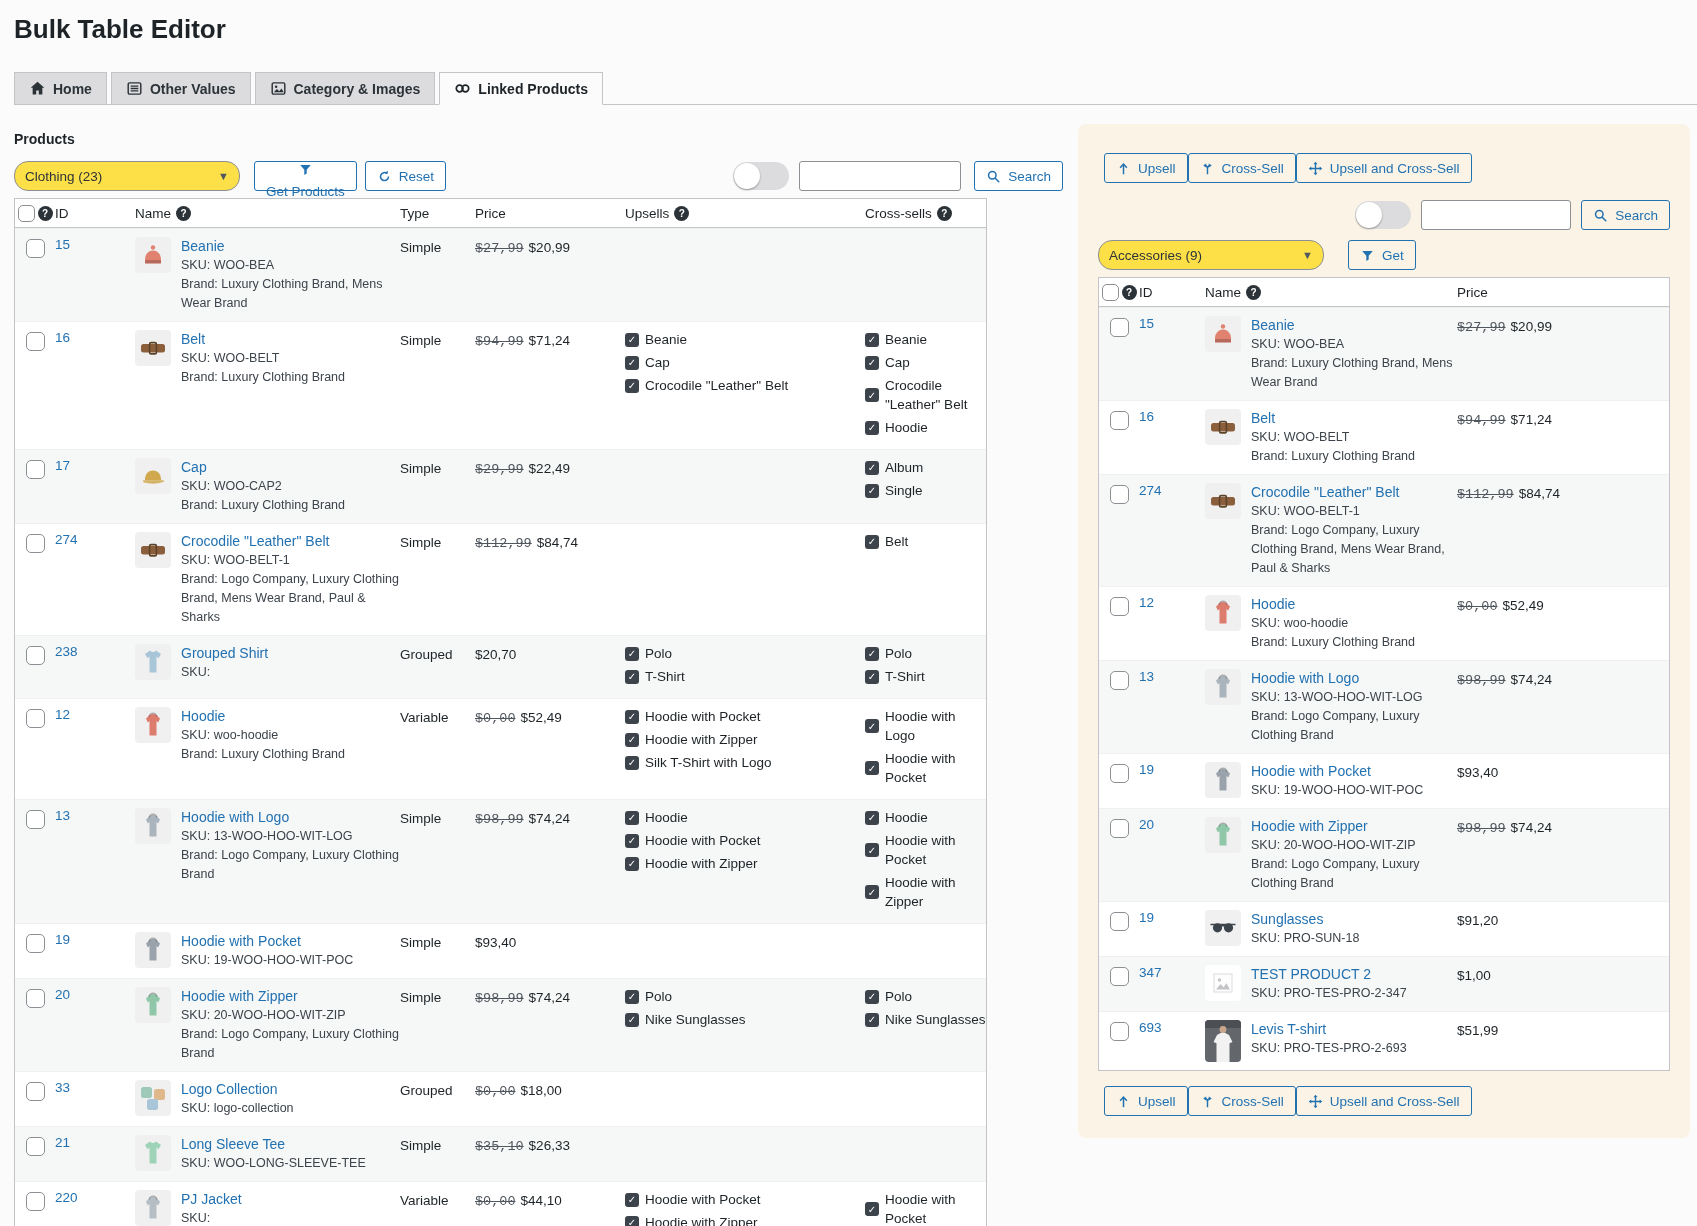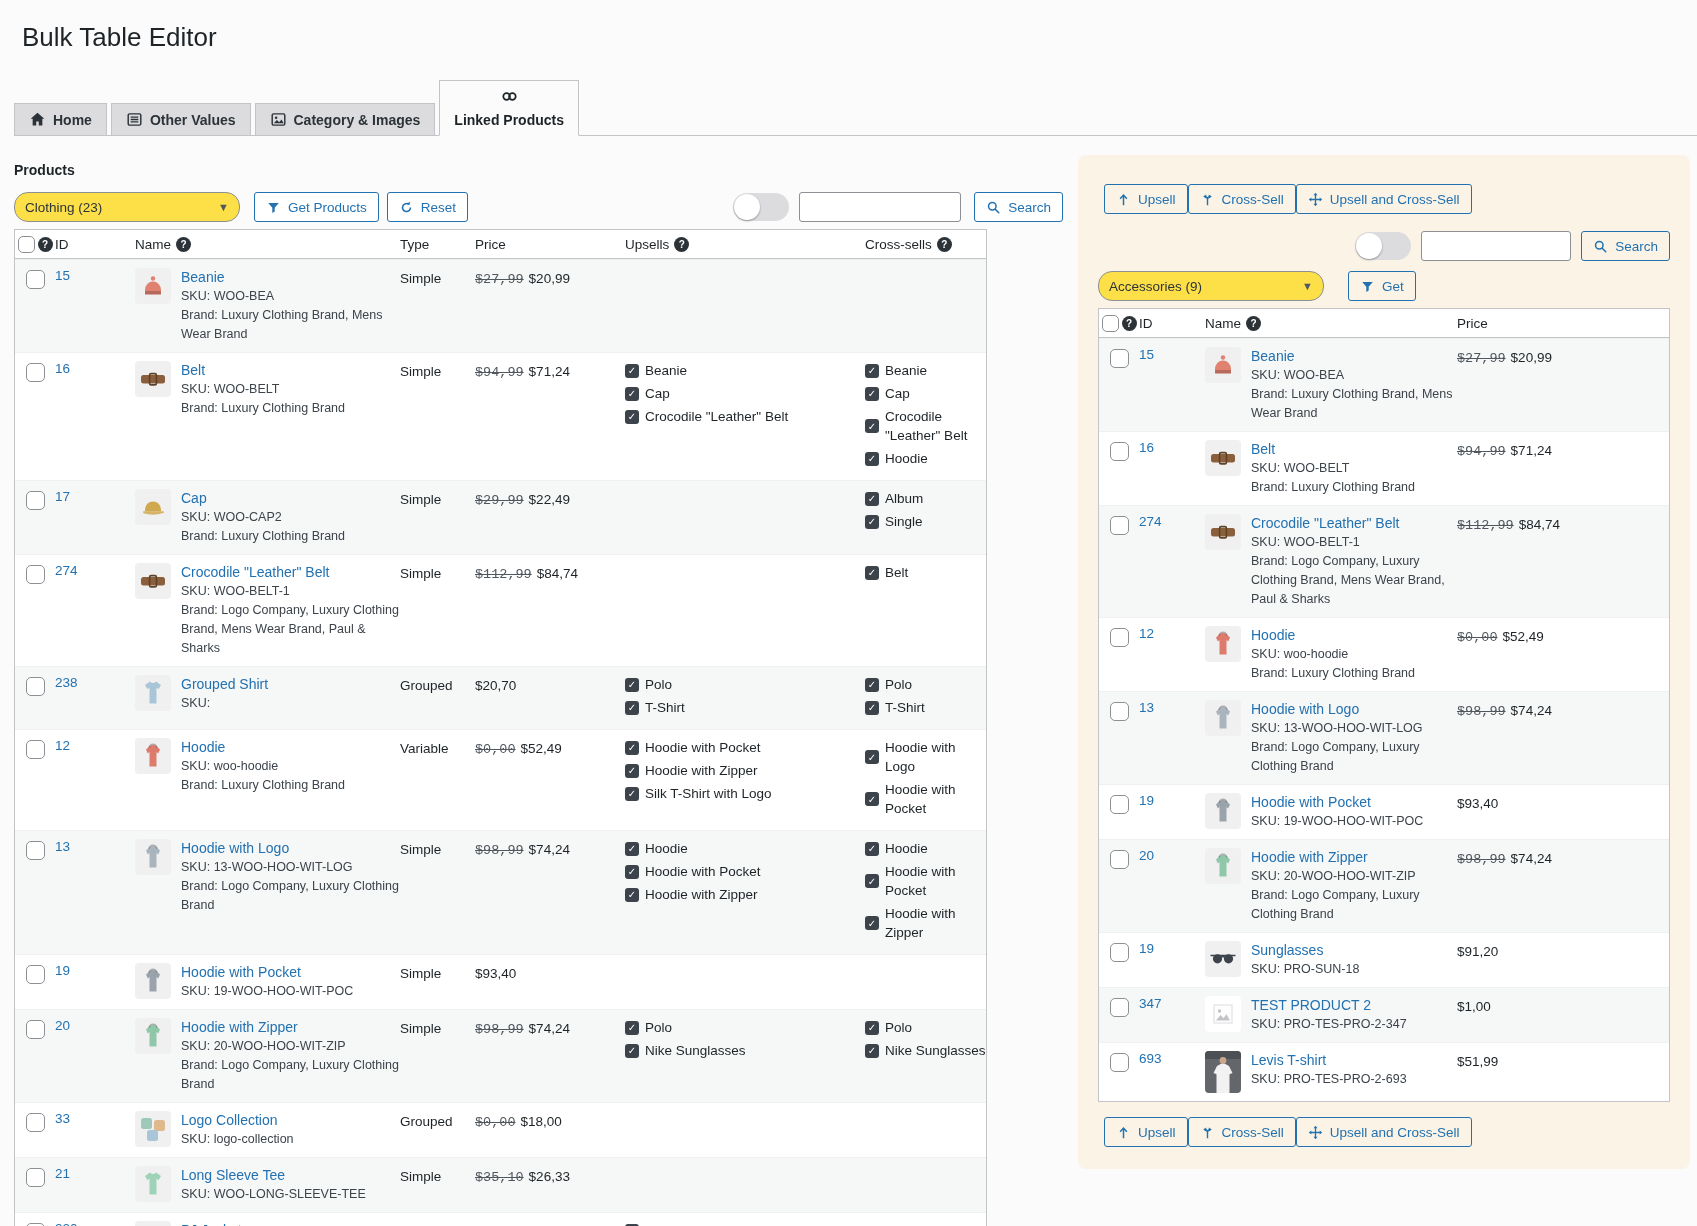--- a/index.html
+++ b/index.html
@@ -2,27 +2,27 @@
 <html><head>
 <meta charset="utf-8">
 <style>
   html,body{margin:0;padding:0;}
   body{
     width:1697px;height:1226px;overflow:hidden;position:relative;
     background:#fbfbfb;color:#1d2327;
     font-family:"Liberation Sans","DejaVu Sans",sans-serif;font-size:13.5px;
   }
   .page{padding:14px 0 0 14px;}
-  h1.title{font-size:26px;font-weight:400;margin:8px;color:#1d2327;}
+  h1.title{font-size:26px;font-weight:700;margin:0;color:#1d2327;}
   
   .tabbar{display:flex;align-items:flex-end;margin-top:27px;border-bottom:1px solid #c3c4c7;padding-right:14px;}
   .tab{display:inline-flex;align-items:center;gap:7px;padding:7px 14px;margin-right:4px;margin-bottom:-1px;
        background:#dcdcde;border:1px solid #c3c4c7;border-bottom:1px solid #c3c4c7;
        font-size:14px;font-weight:600;color:#2c3338;cursor:pointer;}
-  .tab.active{background:#fbfbfb;border-bottom:1px solid #fbfbfb;font-weight:700;color:#1d2327;flex-direction:column;}
+  .tab.active{background:#fbfbfb;border-bottom:1px solid #fbfbfb;font-weight:700;color:#1d2327;}
   .tab .ico{display:inline-flex;width:17px;height:17px;}
   .ico svg{width:100%;height:100%;}
   
   .content{display:flex;align-items:flex-start;margin-top:0;}
   .left-panel{width:1049px;flex:none;}
   .right-panel{flex:none;width:612px;margin-left:15px;margin-top:19px;background:#fbf4e6;border-radius:8px;padding:15px 20px 22px 20px;box-sizing:border-box;}
   .panel-heading{font-size:14px;font-weight:700;margin:26px 0 0 0;}
   .right-panel .panel-heading{margin:0;}
   
   .controls{display:flex;align-items:center;margin-top:14px;}
@@ -120,21 +120,21 @@
   <div class="content">
 
     <div class="left-panel">
       <div class="panel-heading">Products</div>
 
       <div class="controls">
         <div class="select" style="width:226px;">
           <span>Clothing  (23)</span>
           <span class="caret">▼</span>
         </div>
-        <button class="btn" style="margin-left:14px;">
+        <button class="btn" style="margin-left:14px;flex-direction:column;">
           <span class="ico"><svg viewBox="0 0 20 20" xmlns="http://www.w3.org/2000/svg">
                 <path d="M3 4 h14 l-5.4 6.4 v4.8 l-3.2 2 v-6.8 Z" fill="currentColor"></path>
               </svg></span>
           <span>Get Products</span>
         </button>
         <button class="btn" style="margin-left:8px;">
           <span class="ico"><svg viewBox="0 0 20 20" xmlns="http://www.w3.org/2000/svg">
                 <path d="M15.3 10 a5.3 5.3 0 1 1-2.1-4.2" fill="none" stroke="currentColor" stroke-width="2"></path>
                 <path d="M14.6 2.2 L14 6.6 L9.8 5.2 Z" fill="currentColor"></path>
               </svg></span>

